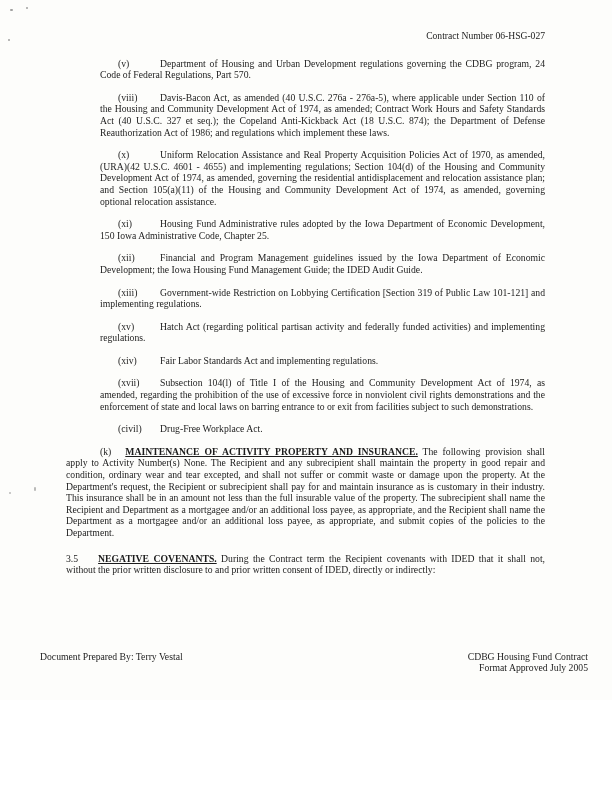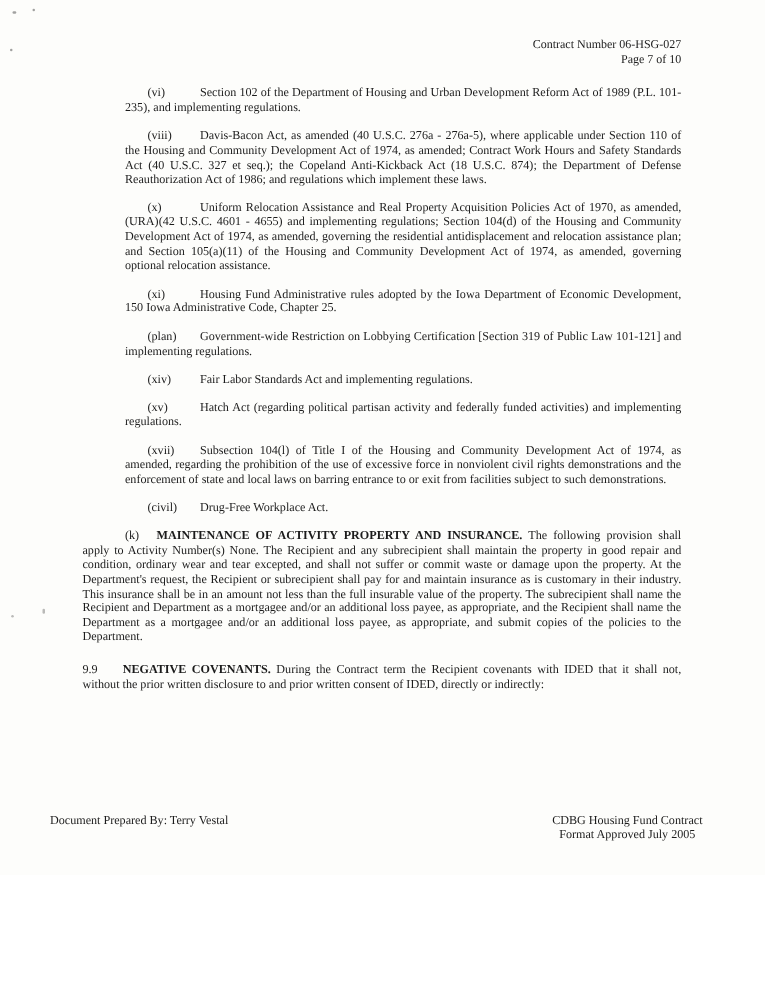--- a/index.html
+++ b/index.html
@@ -44,31 +44,31 @@
   .para.k {
     margin-top: 2px;
     text-indent: 34px;       
   }
   .para.s82 {
     margin-top: 14px;
     text-indent: 0;
   }
   .kgap { display: inline-block; width: 14px; }
   .sgap { display: inline-block; width: 20px; }
-  .bhead { font-weight: bold; }
+  .bhead { font-weight: bold; text-decoration: underline; }
   .footer {
     position: absolute;
-    left: 40px; right: 50px; bottom: 26px;
+    left: 40px; right: 24px; bottom: 26px;
     display: flex;
     justify-content: space-between;
     align-items: flex-start;
     font-size: 9.7px;
     line-height: 11.6px;
   }
-  .f-right { text-align: center; }
+  .f-right { text-align: right; }
   
   .artifact { position: absolute; background: #555; opacity: 0.55; }
   .a1 { top: 9px;  left: 10px; width: 3px; height: 2px; border-radius: 1px; }
   .a2 { top: 7px;  left: 26px; width: 2px; height: 2px; border-radius: 1px; }
   .a3 { top: 39px; left: 8px;  width: 2px; height: 2px; border-radius: 1px; }
   .a4 { top: 487px; left: 34px; width: 2px; height: 4px; border-radius: 1px; opacity: 0.4; }
   .a5 { top: 492px; left: 9px;  width: 2px; height: 2px; border-radius: 1px; opacity: 0.4; }
 </style>
 </head>
 <body>
@@ -76,38 +76,38 @@
 <div class="page">
 
   <div class="artifact a1"></div>
   <div class="artifact a2"></div>
   <div class="artifact a3"></div>
   <div class="artifact a4"></div>
   <div class="artifact a5"></div>
 
   <div class="header">
     <div>Contract Number 06-HSG-027</div>
-    <div>Page 7 of 10</div>
   </div>
 
   <div class="clauses">
-    <p class="clause"><span class="cnum">(vi)</span><span>Section 102 of the Department of Housing and Urban Development Reform Act of 1989 (P.L. 101-235), and implementing regulations.</span></p>
+    <p class="clause"><span class="cnum">(v)</span><span>Department of Housing and Urban Development regulations governing the CDBG program, 24 Code of Federal Regulations, Part 570.</span></p>
     <p class="clause"><span class="cnum">(viii)</span><span>Davis-Bacon Act, as amended (40 U.S.C. 276a - 276a-5), where applicable under Section 110 of the Housing and Community Development Act of 1974, as amended; Contract Work Hours and Safety Standards Act (40 U.S.C. 327 et seq.); the Copeland Anti-Kickback Act (18 U.S.C. 874); the Department of Defense Reauthorization Act of 1986; and regulations which implement these laws.</span></p>
     <p class="clause"><span class="cnum">(x)</span><span>Uniform Relocation Assistance and Real Property Acquisition Policies Act of 1970, as amended, (URA)(42 U.S.C. 4601 - 4655) and implementing regulations; Section 104(d) of the Housing and Community Development Act of 1974, as amended, governing the residential antidisplacement and relocation assistance plan; and Section 105(a)(11) of the Housing and Community Development Act of 1974, as amended, governing optional relocation assistance.</span></p>
     <p class="clause"><span class="cnum">(xi)</span><span>Housing Fund Administrative rules adopted by the Iowa Department of Economic Development, 150 Iowa Administrative Code, Chapter 25.</span></p>
-    <p class="clause"><span class="cnum">(plan)</span><span>Government-wide Restriction on Lobbying Certification [Section 319 of Public Law 101-121] and implementing regulations.</span></p>
+    <p class="clause"><span class="cnum">(xii)</span><span>Financial and Program Management guidelines issued by the Iowa Department of Economic Development; the Iowa Housing Fund Management Guide; the IDED Audit Guide.</span></p>
+    <p class="clause"><span class="cnum">(xiii)</span><span>Government-wide Restriction on Lobbying Certification [Section 319 of Public Law 101-121] and implementing regulations.</span></p>
+    <p class="clause"><span class="cnum">(xv)</span><span>Hatch Act (regarding political partisan activity and federally funded activities) and implementing regulations.</span></p>
     <p class="clause"><span class="cnum">(xiv)</span><span>Fair Labor Standards Act and implementing regulations.</span></p>
-    <p class="clause"><span class="cnum">(xv)</span><span>Hatch Act (regarding political partisan activity and federally funded activities) and implementing regulations.</span></p>
     <p class="clause"><span class="cnum">(xvii)</span><span>Subsection 104(l) of Title I of the Housing and Community Development Act of 1974, as amended, regarding the prohibition of the use of excessive force in nonviolent civil rights demonstrations and the enforcement of state and local laws on barring entrance to or exit from facilities subject to such demonstrations.</span></p>
     <p class="clause"><span class="cnum">(civil)</span><span>Drug-Free Workplace Act.</span></p>
   </div>
 
   <p class="para k"><span>(k)</span><span class="kgap"></span><span class="bhead">MAINTENANCE OF ACTIVITY PROPERTY AND INSURANCE.</span> <span>The following provision shall apply to Activity Number(s) None.  The Recipient and any subrecipient shall maintain the property in good repair and condition, ordinary wear and tear excepted, and shall not suffer or commit waste or damage upon the property.  At the Department's request, the Recipient or subrecipient shall pay for and maintain insurance as is customary in their industry.  This insurance shall be in an amount not less than the full insurable value of the property.  The subrecipient shall name the Recipient and Department as a mortgagee and/or an additional loss payee, as appropriate, and the Recipient shall name the Department as a mortgagee and/or an additional loss payee, as appropriate, and submit copies of the policies to the Department.</span></p>
 
-  <p class="para s82"><span>9.9</span><span class="sgap"></span><span class="bhead">NEGATIVE COVENANTS.</span> <span>During the Contract term the Recipient covenants with IDED that it shall not, without the prior written disclosure to and prior written consent of IDED, directly or indirectly:</span></p>
+  <p class="para s82"><span>3.5</span><span class="sgap"></span><span class="bhead">NEGATIVE COVENANTS.</span> <span>During the Contract term the Recipient covenants with IDED that it shall not, without the prior written disclosure to and prior written consent of IDED, directly or indirectly:</span></p>
 
   <div class="footer">
     <div class="f-left">Document Prepared By:  Terry Vestal</div>
     <div class="f-right">
       <div>CDBG Housing Fund Contract</div>
       <div>Format Approved July 2005</div>
     </div>
   </div>
 
 </div>

